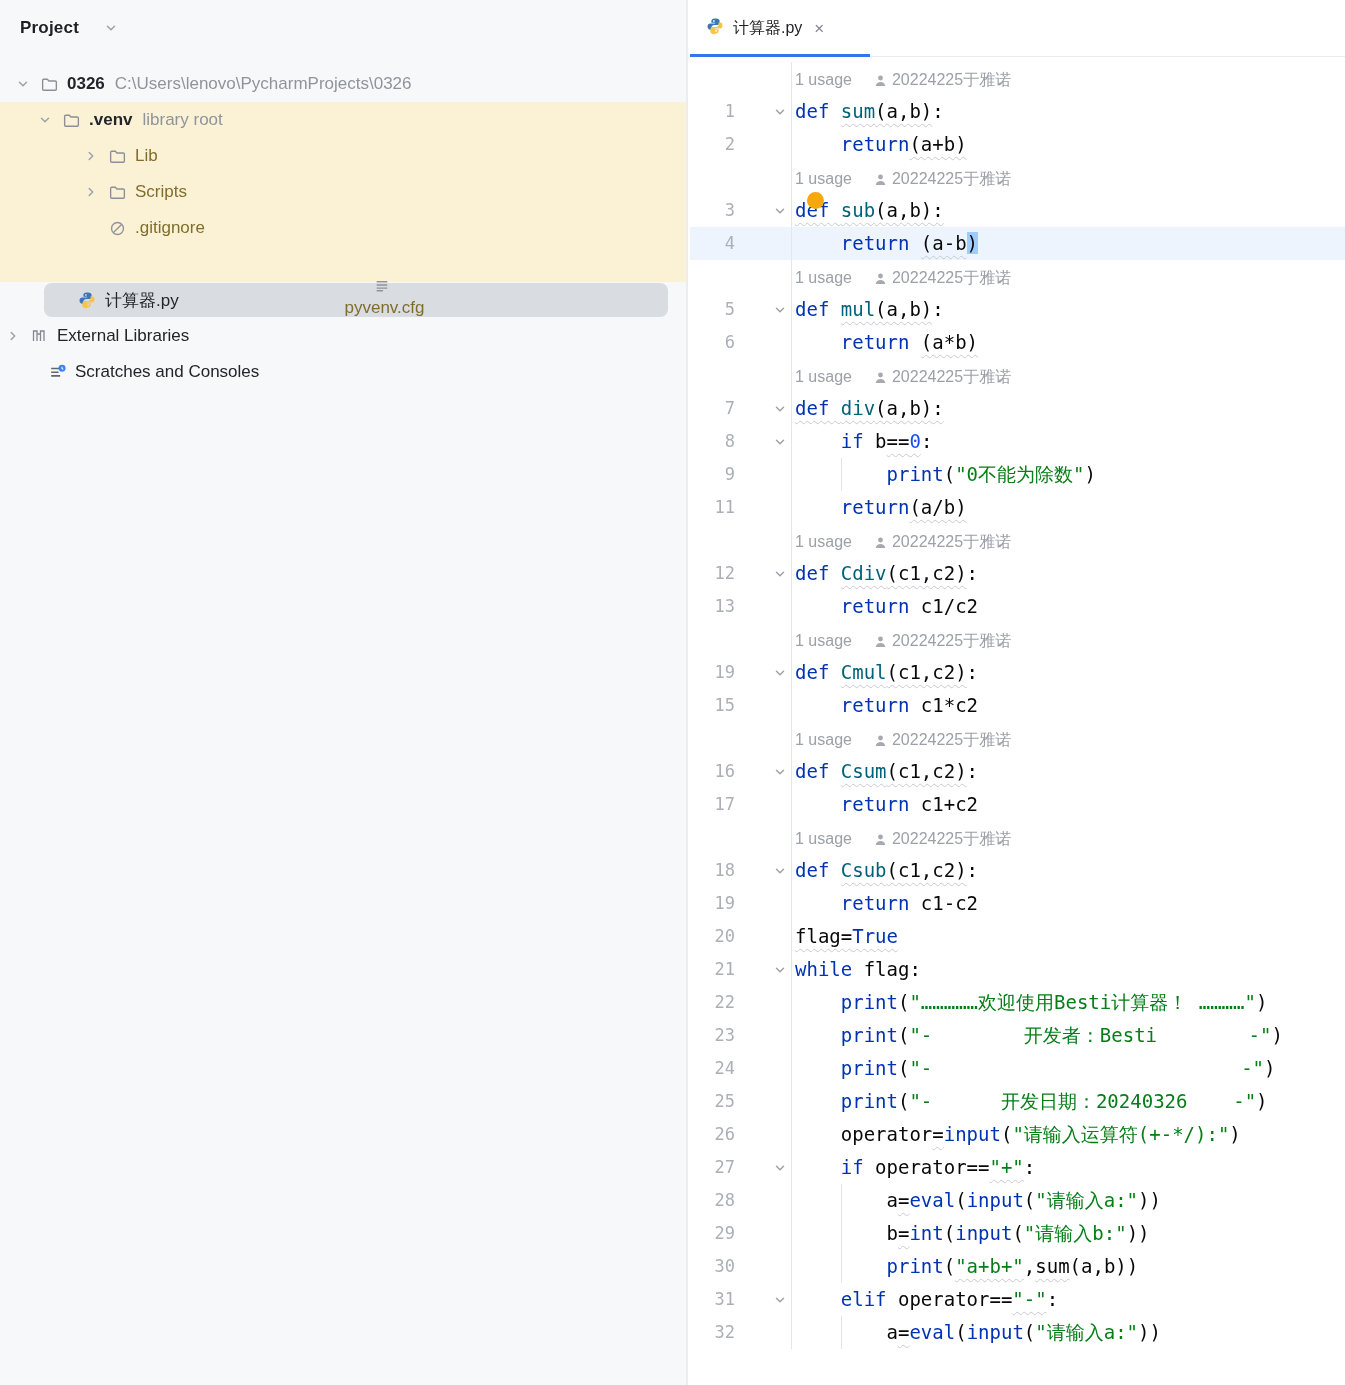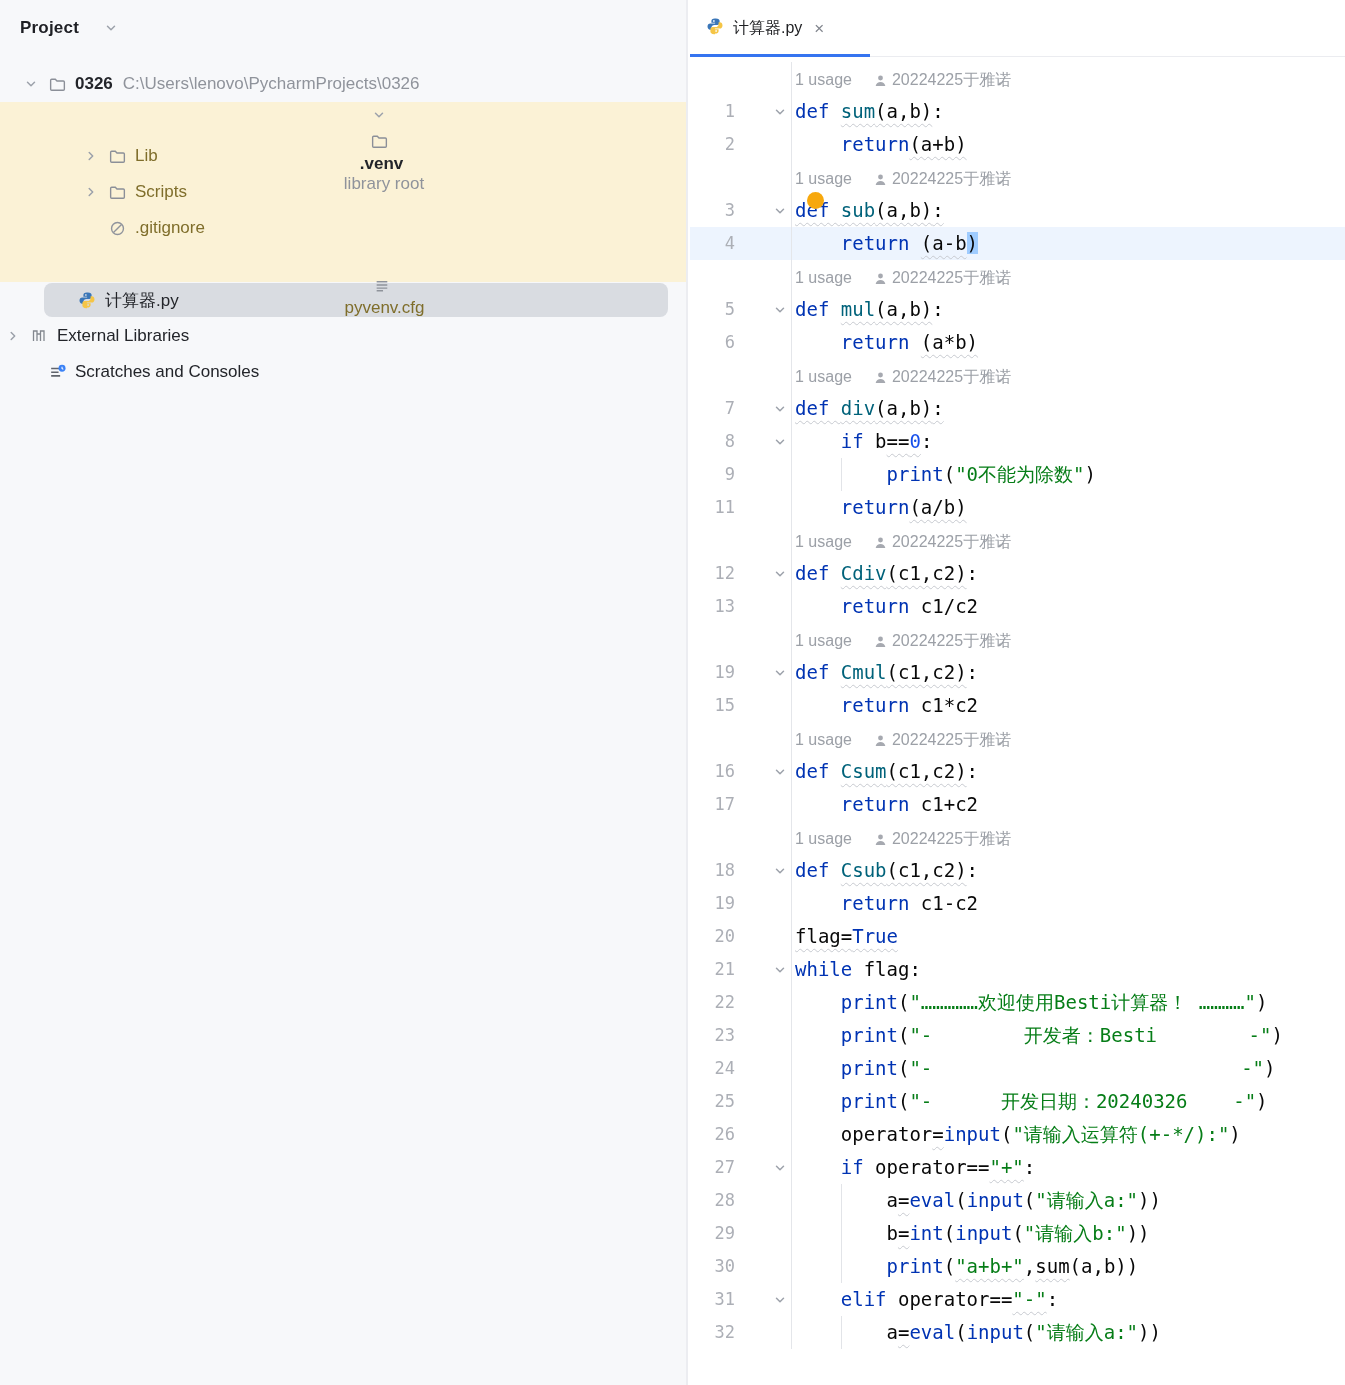--- a/index.html
+++ b/index.html
@@ -55,35 +55,35 @@
 <div class="panel">
   <div class="panel-header">
     <span class="panel-title">Project</span>
     <span class="phev" id="hdr-chev">
         <svg width="14" height="14" viewBox="0 0 14 14">
           <path d="M3.5 5.2L7 8.7l3.5-3.5" fill="none" stroke="#9DA2AB" stroke-width="1.5" stroke-linecap="round" stroke-linejoin="round"></path>
         </svg>
       </span>
   </div>
   <div class="tree" id="tree">
-      <div class="trow" style="padding-left: 18px; text-align: right;">
+      <div class="trow" style="padding-left: 10px; text-align: right;">
         <span class="chev">
           <svg width="14" height="14" viewBox="0 0 14 14">
             <path d="M3.5 5.2L7 8.7l3.5-3.5" fill="none" stroke="#9DA2AB" stroke-width="1.5" stroke-linecap="round" stroke-linejoin="round"></path>
           </svg>
         </span>
         <span class="ticon">
           <svg width="19" height="19" viewBox="0 0 18 18">
             <path d="M2.5 5c0-.6.4-1 1-1h3.4l1.6 1.7h6c.6 0 1 .4 1 1v6.8c0 .6-.4 1-1 1h-11c-.6 0-1-.4-1-1V5z" fill="none" stroke="#8B8F98" stroke-width="1.3"></path>
           </svg>
         </span>
         <span class="tlabel b">0326</span>
         <span class="tsuffix">C:\Users\lenovo\PycharmProjects\0326</span>
       </div>
-      <div class="trow cream" style="padding-left: 72px; flex-direction: column;">
+      <div class="trow cream" style="padding-left: 32px;">
         <span class="chev">
           <svg width="14" height="14" viewBox="0 0 14 14">
             <path d="M3.5 5.2L7 8.7l3.5-3.5" fill="none" stroke="#9DA2AB" stroke-width="1.5" stroke-linecap="round" stroke-linejoin="round"></path>
           </svg>
         </span>
         <span class="ticon">
           <svg width="19" height="19" viewBox="0 0 18 18">
             <path d="M2.5 5c0-.6.4-1 1-1h3.4l1.6 1.7h6c.6 0 1 .4 1 1v6.8c0 .6-.4 1-1 1h-11c-.6 0-1-.4-1-1V5z" fill="none" stroke="#8B8F98" stroke-width="1.3"></path>
           </svg>
         </span>

